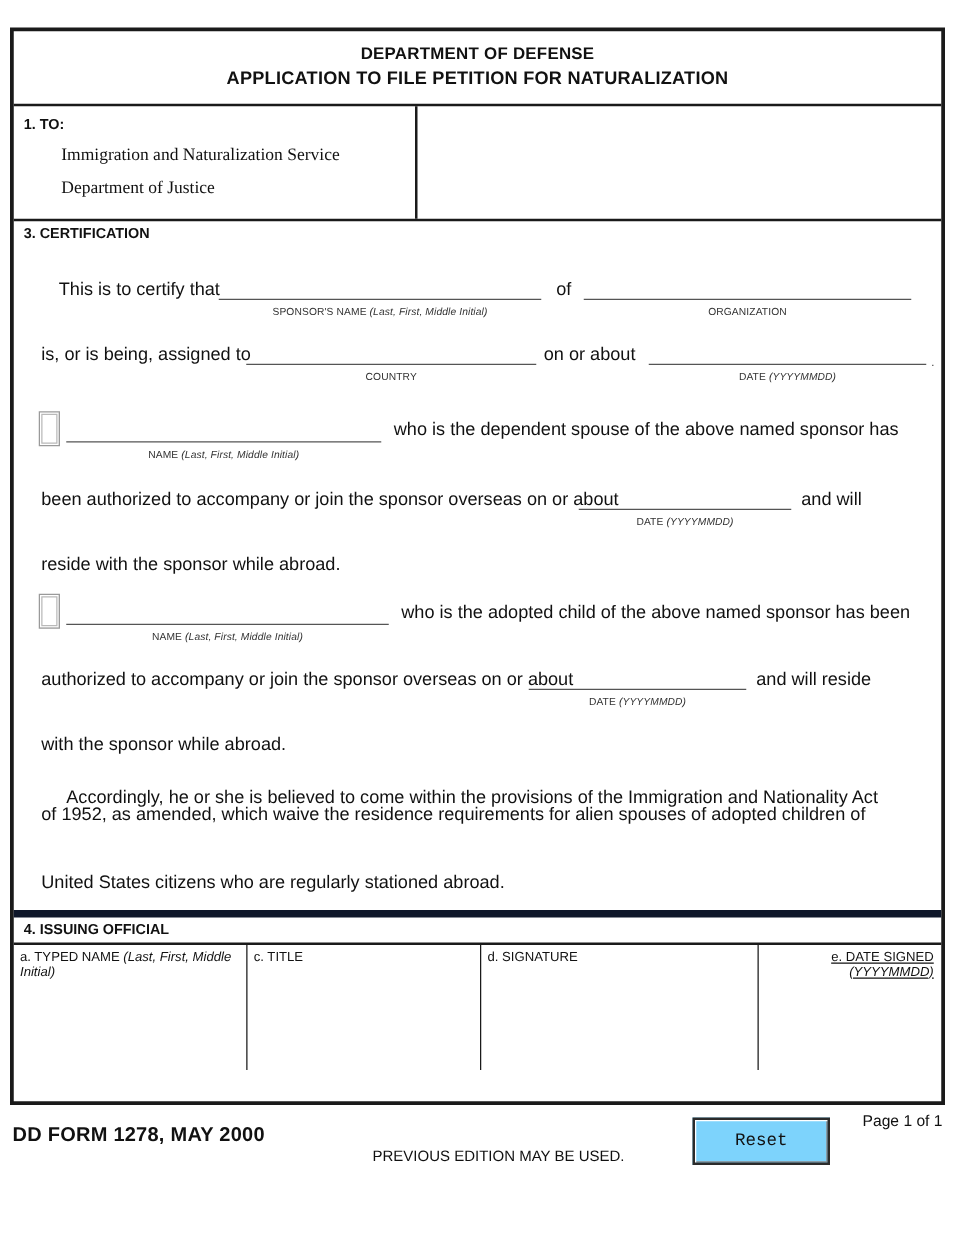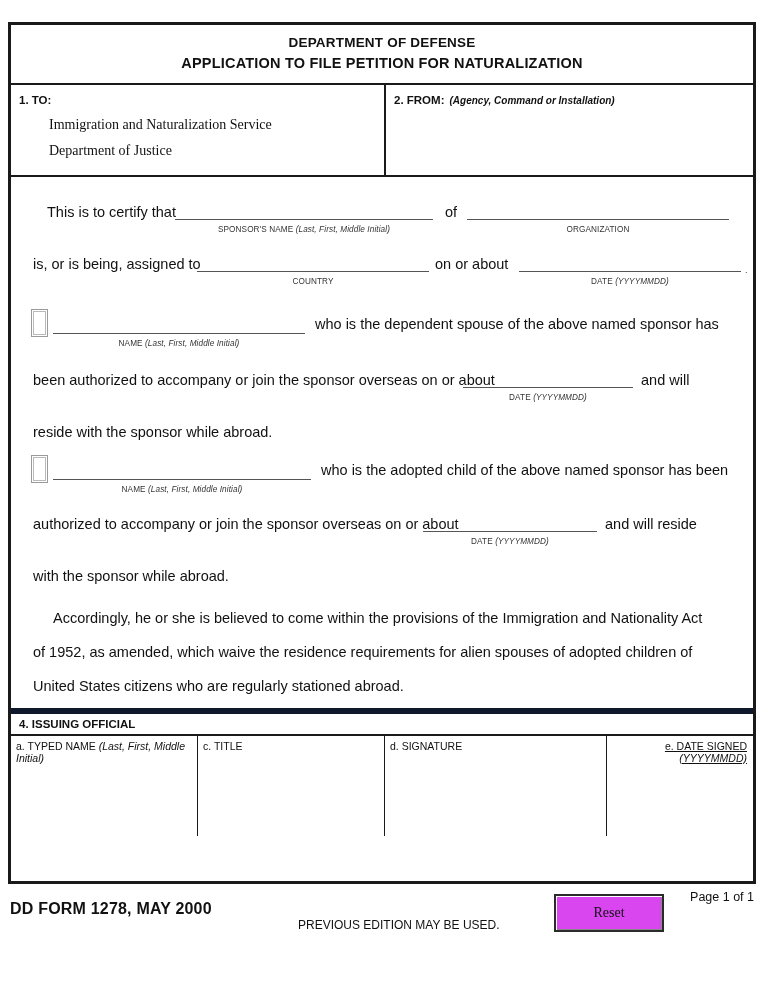--- a/index.html
+++ b/index.html
@@ -45,21 +45,21 @@
   .title-3 { font-size: 14.5px; }
 
   
   .tofrom {
     display: flex;
     border-bottom: 2px solid #1a1a1a;
     height: 92px;
     box-sizing: border-box;
   }
   .to-cell {
-    width: 375px;
+    width: 323px;
     border-right: 2px solid #1a1a1a;
     box-sizing: border-box;
     padding: 5px 0 0 8px;
   }
   .from-cell {
     flex: 1;
     box-sizing: border-box;
     padding: 5px 0 0 8px;
   }
   .fld-num {
@@ -174,24 +174,24 @@
     left: 290px;
     top: 30px;
     font-size: 12px;
   }
   #reset-button {
     position: absolute;
     left: 546px;
     top: 6px;
     width: 110px;
     height: 38px;
-    background: #d946ef;
+    background: #7dd3fc;
     border: 2px solid #2b2b2b;
     box-shadow: inset 1px 1px 0 #ffffff, inset -1px -1px 0 #8a8a8a;
-    font-family: Liberation Serif, serif;
+    font-family: Liberation Mono, monospace;
     font-size: 14px;
     color: #111;
     cursor: pointer;
     box-sizing: border-box;
   }
   #page-num {
     position: absolute;
     right: 2px;
     top: 2px;
     font-size: 12.5px;
@@ -206,25 +206,23 @@
     <div class="title-line title-1">DEPARTMENT OF DEFENSE</div>
     <div class="title-line title-3">APPLICATION TO FILE PETITION FOR NATURALIZATION</div>
   </div>
 
   <div class="tofrom">
     <div class="to-cell">
       <span class="fld-num">1. TO:</span>
       <div class="addr">Immigration and Naturalization Service</div>
       <div class="addr">Department of Justice</div>
     </div>
-    <div class="from-cell">
-      <span class="fld-num">2. FROM:</span><span class="fld-hint">(Agency, Command or Installation)</span>
-    </div>
-  </div>
-
+  </div>
+
+  <div class="sec-head">3. CERTIFICATION</div>
 
   <div id="cert-body">
 
     <span class="ctext" style="left:36px; top:28px;">This is to certify that</span>
     <span class="fill-line" style="left:164px; top:42px; width:258px;"></span>
     <span class="cap" style="left:164px; top:48px; width:258px;"><span>SPONSOR'S NAME</span> <i>(Last, First, Middle Initial)</i></span>
     <span class="ctext" style="left:434px; top:28px;">of</span>
     <span class="fill-line" style="left:456px; top:42px; width:262px;"></span>
     <span class="cap" style="left:456px; top:48px; width:262px;">ORGANIZATION</span>
 
@@ -254,21 +252,21 @@
     <span class="ctext" style="left:310px; top:286px;">who is the adopted child of the above named sponsor has been</span>
 
     <span class="ctext" style="left:22px; top:340px;">authorized to accompany or join the sponsor overseas on or about</span>
     <span class="fill-line" style="left:412px; top:354px; width:174px;"></span>
     <span class="cap" style="left:412px; top:360px; width:174px;"><span>DATE</span> <i>(YYYYMMDD)</i></span>
     <span class="ctext" style="left:594px; top:340px;">and will reside</span>
 
     <span class="ctext" style="left:22px; top:392px;">with the sponsor while abroad.</span>
 
     <span class="ctext" style="left:42px; top:434px;">Accordingly, he or she is believed to come within the provisions of the Immigration and Nationality Act</span>
-    <span class="ctext" style="left:22px; top:468px;">of 1952, as amended, which waive the residence requirements for alien spouses of adopted children of</span>
+    <span class="ctext" style="left:22px; top:448px;">of 1952, as amended, which waive the residence requirements for alien spouses of adopted children of</span>
     <span class="ctext" style="left:22px; top:502px;">United States citizens who are regularly stationed abroad.</span>
   </div>
 
   <div class="sec-head bordered">4. ISSUING OFFICIAL</div>
 
   <div id="issuing">
     <div class="tbl">
       <div class="tcell c-name">
         <span>a. TYPED NAME</span>
         <i>(Last, First, Middle Initial)</i>

